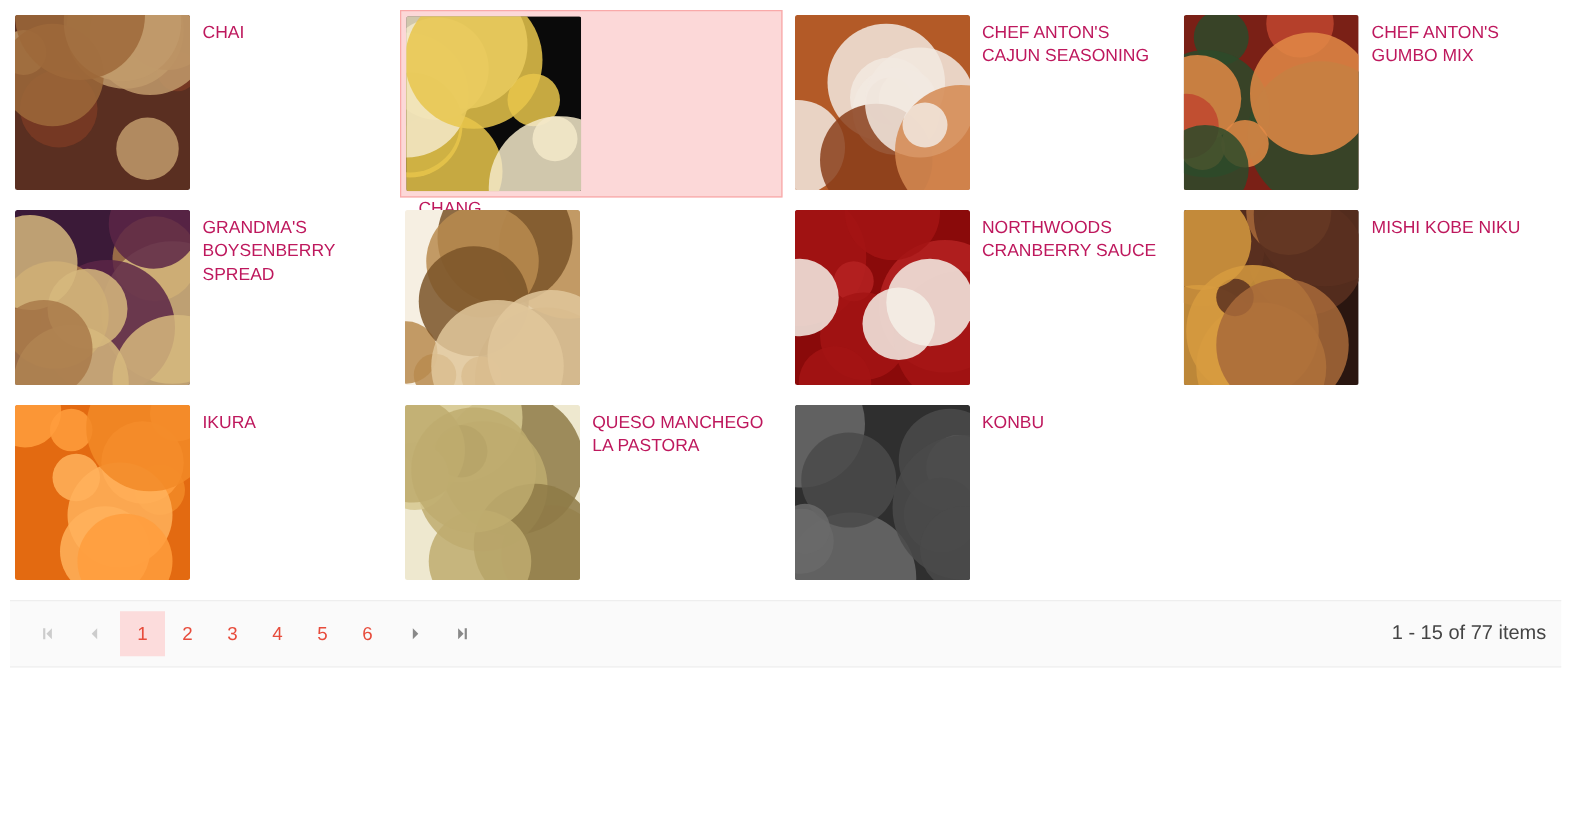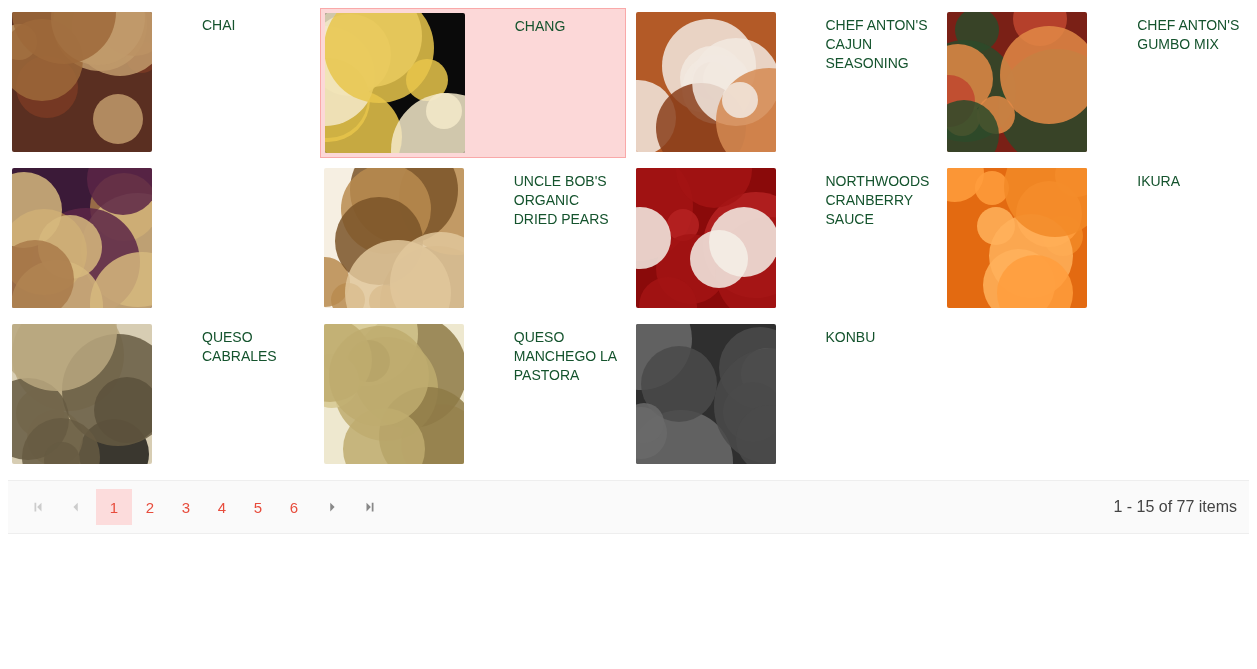--- a/index.html
+++ b/index.html
@@ -24,36 +24,36 @@
   .card {
     display: flex;
     align-items: flex-start;
     height: 150px;
     padding: 4px;
     cursor: pointer;
   }
   .card.selected {
     background: #fcd8d8;
     border: 1px solid #f9a9a9;
+    flex-direction: column;
   }
   .thumb {
     width: 140px;
     height: 140px;
     flex: 0 0 140px;
     border-radius: 2px;
     overflow: hidden;
   }
   .thumb svg { display:block; }
   .label {
     padding: 4px 0 0 10px;
     font-size: 14px;
-    color: #14532d;
+    color: #be185d;
     line-height: 1.35;
     text-transform: uppercase;
-    margin-left: 40px;
   }
   .pager {
     display: flex;
     align-items: center;
     justify-content: space-between;
     background: #fafafa;
     border: 1px solid #eee;
     border-left: none;
     border-right: none;
     padding: 8px 12px;
@@ -182,38 +182,38 @@
             <circle cx="74" cy="94" r="54" fill="#5c2647" opacity="0.85"></circle>
             <circle cx="32" cy="84" r="43" fill="#a97a4a" opacity="0.85"></circle>
             <circle cx="130" cy="136" r="52" fill="#d6b97e" opacity="0.85"></circle>
             <circle cx="111" cy="11" r="36" fill="#5c2647" opacity="0.85"></circle>
             <circle cx="58" cy="79" r="32" fill="#d6b97e" opacity="0.85"></circle>
             <circle cx="12" cy="42" r="38" fill="#d6b97e" opacity="0.85"></circle>
             <circle cx="45" cy="138" r="46" fill="#d6b97e" opacity="0.85"></circle>
             <circle cx="23" cy="111" r="39" fill="#a97a4a" opacity="0.85"></circle>
           </svg>
         </div>
+        <div class="label">Grandma's Boysenberry Spread</div>
       </div>
       <div class="card">
         <div class="thumb">
           <svg width="140" height="140" viewBox="0 0 140 140">
             <rect x="0" y="0" width="140" height="140" fill="#f6efe2"></rect>
             <circle cx="113" cy="135" r="57" fill="#7a5428" opacity="0.85"></circle>
             <circle cx="61" cy="133" r="16" fill="#b88b4f" opacity="0.85"></circle>
             <circle cx="132" cy="30" r="57" fill="#b88b4f" opacity="0.85"></circle>
             <circle cx="80" cy="22" r="54" fill="#7a5428" opacity="0.85"></circle>
             <circle cx="24" cy="132" r="17" fill="#b88b4f" opacity="0.85"></circle>
             <circle cx="1" cy="114" r="25" fill="#b88b4f" opacity="0.85"></circle>
             <circle cx="62" cy="41" r="45" fill="#b88b4f" opacity="0.85"></circle>
             <circle cx="55" cy="73" r="44" fill="#7a5428" opacity="0.85"></circle>
             <circle cx="117" cy="115" r="51" fill="#e0c79b" opacity="0.85"></circle>
             <circle cx="74" cy="125" r="53" fill="#e0c79b" opacity="0.85"></circle>
           </svg>
         </div>
-        <div class="label">Uncle Bob's Organic Dried Pears</div>
       </div>
       <div class="card">
         <div class="thumb">
           <svg width="140" height="140" viewBox="0 0 140 140">
             <rect x="0" y="0" width="140" height="140" fill="#8a0a0a"></rect>
             <circle cx="120" cy="77" r="53" fill="#b52222" opacity="0.85"></circle>
             <circle cx="2" cy="38" r="55" fill="#a31414" opacity="0.85"></circle>
             <circle cx="47" cy="57" r="16" fill="#b52222" opacity="0.85"></circle>
             <circle cx="55" cy="101" r="35" fill="#a31414" opacity="0.85"></circle>
             <circle cx="133" cy="103" r="54" fill="#a31414" opacity="0.85"></circle>
@@ -222,56 +222,56 @@
             <circle cx="4" cy="70" r="31" fill="#f5f0e8" opacity="0.85"></circle>
             <circle cx="108" cy="74" r="35" fill="#f5f0e8" opacity="0.85"></circle>
             <circle cx="78" cy="2" r="38" fill="#a31414" opacity="0.85"></circle>
           </svg>
         </div>
         <div class="label">Northwoods Cranberry Sauce</div>
       </div>
       <div class="card">
         <div class="thumb">
           <svg width="140" height="140" viewBox="0 0 140 140">
+            <rect x="0" y="0" width="140" height="140" fill="#2a1610"></rect>
+            <circle cx="98" cy="38" r="46" fill="#5b3020" opacity="0.85"></circle>
+            <circle cx="16" cy="28" r="49" fill="#5b3020" opacity="0.85"></circle>
+            <circle cx="62" cy="126" r="52" fill="#d79b3f" opacity="0.85"></circle>
+            <circle cx="55" cy="97" r="53" fill="#d79b3f" opacity="0.85"></circle>
+            <circle cx="84" cy="2" r="34" fill="#a86a39" opacity="0.85"></circle>
+            <circle cx="12" cy="115" r="55" fill="#d79b3f" opacity="0.85"></circle>
+            <circle cx="41" cy="70" r="15" fill="#5b3020" opacity="0.85"></circle>
+            <circle cx="113" cy="4" r="57" fill="#5b3020" opacity="0.85"></circle>
+            <circle cx="15" cy="25" r="39" fill="#d79b3f" opacity="0.85"></circle>
+            <circle cx="79" cy="108" r="53" fill="#a86a39" opacity="0.85"></circle>
+          </svg>
+        </div>
+        <div class="label">Mishi Kobe Niku</div>
+      </div>
+      <div class="card">
+        <div class="thumb">
+          <svg width="140" height="140" viewBox="0 0 140 140">
             <rect x="0" y="0" width="140" height="140" fill="#e36a11"></rect>
             <circle cx="49" cy="58" r="19" fill="#ffb25c" opacity="0.85"></circle>
             <circle cx="72" cy="117" r="36" fill="#ffb25c" opacity="0.85"></circle>
             <circle cx="130" cy="7" r="22" fill="#ff9d3d" opacity="0.85"></circle>
             <circle cx="116" cy="68" r="20" fill="#f28a27" opacity="0.85"></circle>
             <circle cx="102" cy="46" r="33" fill="#ff9d3d" opacity="0.85"></circle>
             <circle cx="84" cy="88" r="42" fill="#ffb25c" opacity="0.85"></circle>
             <circle cx="88" cy="125" r="38" fill="#ff9d3d" opacity="0.85"></circle>
             <circle cx="45" cy="20" r="17" fill="#ff9d3d" opacity="0.85"></circle>
             <circle cx="108" cy="18" r="51" fill="#f28a27" opacity="0.85"></circle>
             <circle cx="8" cy="5" r="29" fill="#ff9d3d" opacity="0.85"></circle>
           </svg>
         </div>
         <div class="label">Ikura</div>
       </div>
       <div class="card">
         <div class="thumb">
           <svg width="140" height="140" viewBox="0 0 140 140">
-            <rect x="0" y="0" width="140" height="140" fill="#d7cdb3"></rect>
-            <circle cx="56" cy="31" r="56" fill="#b9a77f" opacity="0.85"></circle>
-            <circle cx="102" cy="130" r="35" fill="#1e1c18" opacity="0.85"></circle>
-            <circle cx="115" cy="86" r="33" fill="#1e1c18" opacity="0.85"></circle>
-            <circle cx="43" cy="114" r="28" fill="#b9a77f" opacity="0.85"></circle>
-            <circle cx="28" cy="89" r="24" fill="#b9a77f" opacity="0.85"></circle>
-            <circle cx="49" cy="133" r="39" fill="#665a42" opacity="0.85"></circle>
-            <circle cx="16" cy="95" r="41" fill="#665a42" opacity="0.85"></circle>
-            <circle cx="106" cy="66" r="56" fill="#665a42" opacity="0.85"></circle>
-            <circle cx="50" cy="136" r="18" fill="#665a42" opacity="0.85"></circle>
-            <circle cx="45" cy="7" r="60" fill="#b9a77f" opacity="0.85"></circle>
-          </svg>
-        </div>
-        <div class="label">Queso Cabrales</div>
-      </div>
-      <div class="card">
-        <div class="thumb">
-          <svg width="140" height="140" viewBox="0 0 140 140">
             <rect x="0" y="0" width="140" height="140" fill="#eee8cf"></rect>
             <circle cx="117" cy="120" r="40" fill="#beab6e" opacity="0.85"></circle>
             <circle cx="86" cy="47" r="57" fill="#8e7a46" opacity="0.85"></circle>
             <circle cx="42" cy="10" r="52" fill="#d6c890" opacity="0.85"></circle>
             <circle cx="62" cy="65" r="52" fill="#beab6e" opacity="0.85"></circle>
             <circle cx="45" cy="37" r="21" fill="#8e7a46" opacity="0.85"></circle>
             <circle cx="8" cy="57" r="27" fill="#d6c890" opacity="0.85"></circle>
             <circle cx="6" cy="36" r="42" fill="#beab6e" opacity="0.85"></circle>
             <circle cx="104" cy="112" r="49" fill="#8e7a46" opacity="0.85"></circle>
             <circle cx="60" cy="125" r="41" fill="#beab6e" opacity="0.85"></circle>

